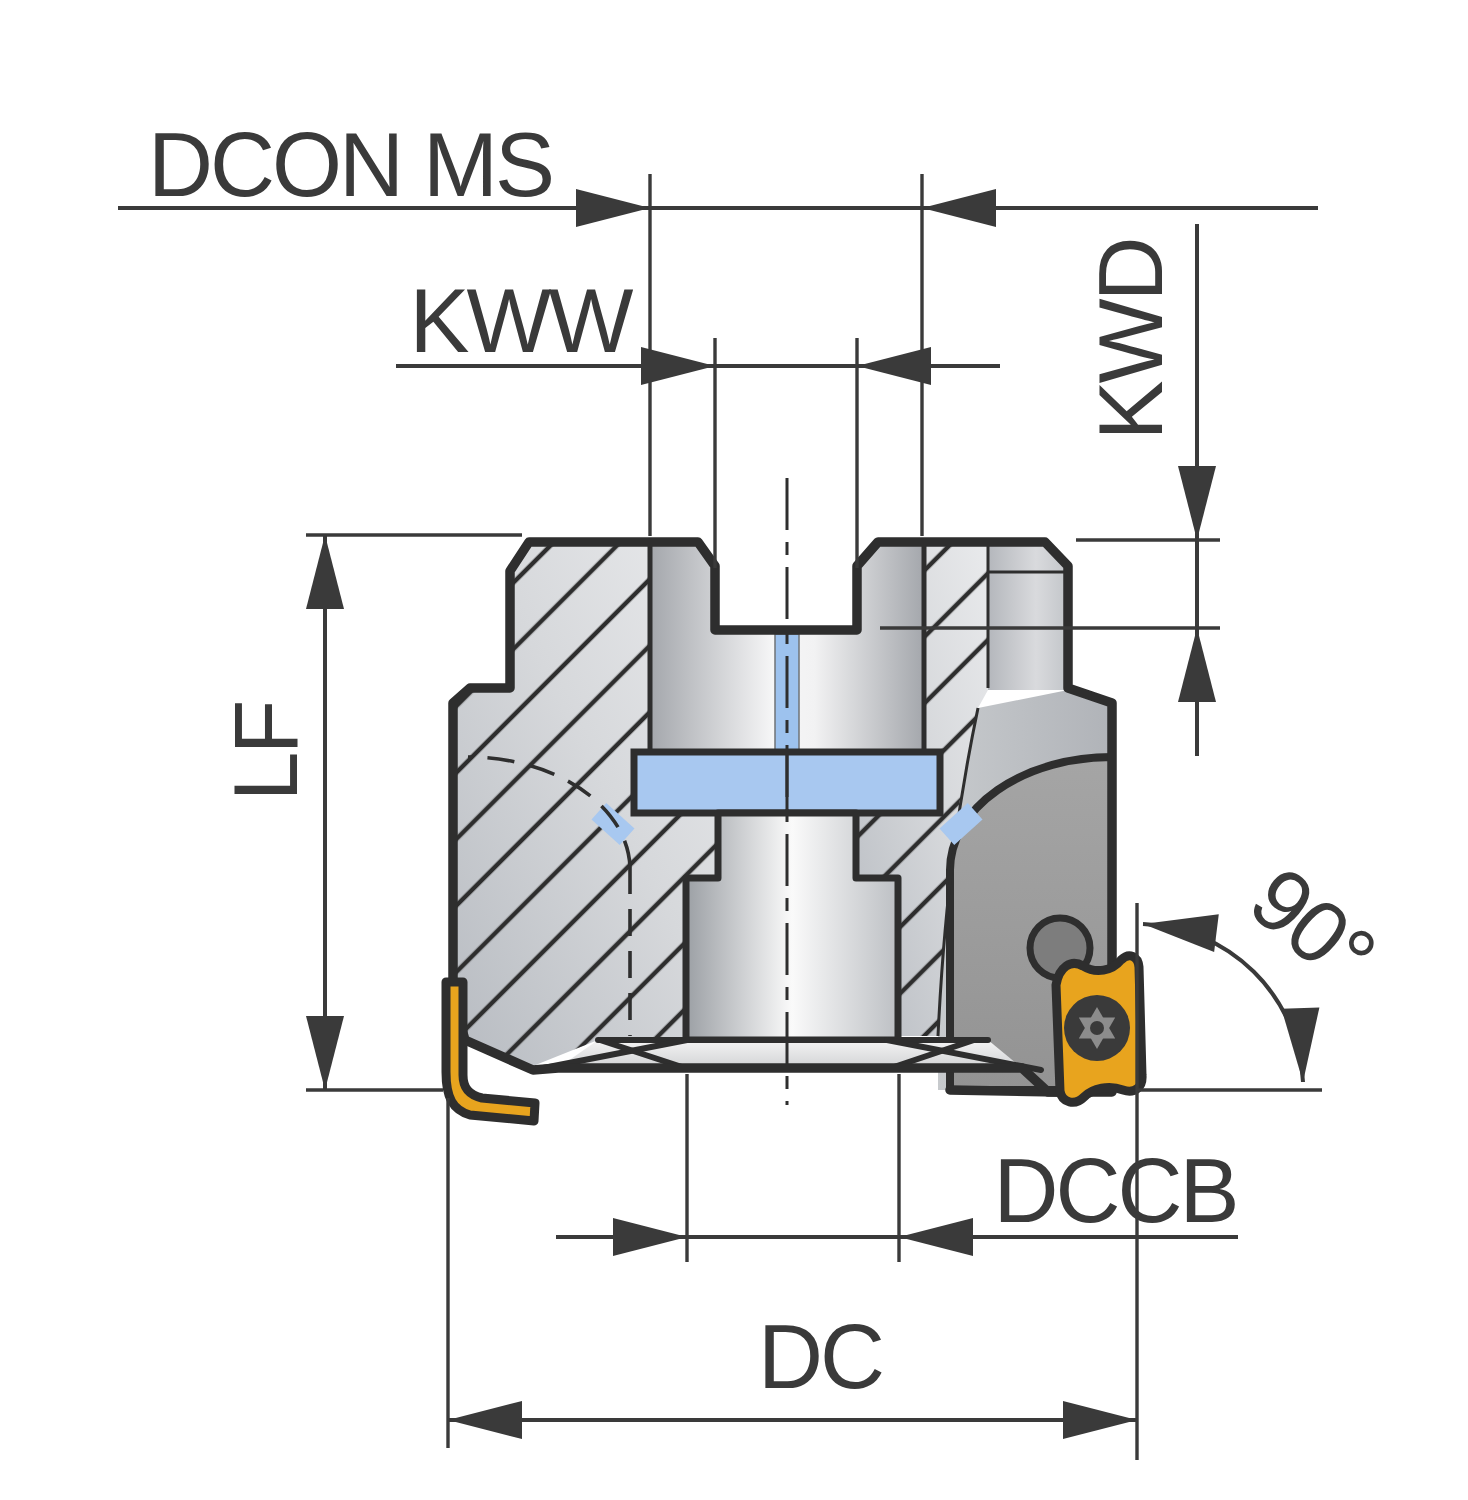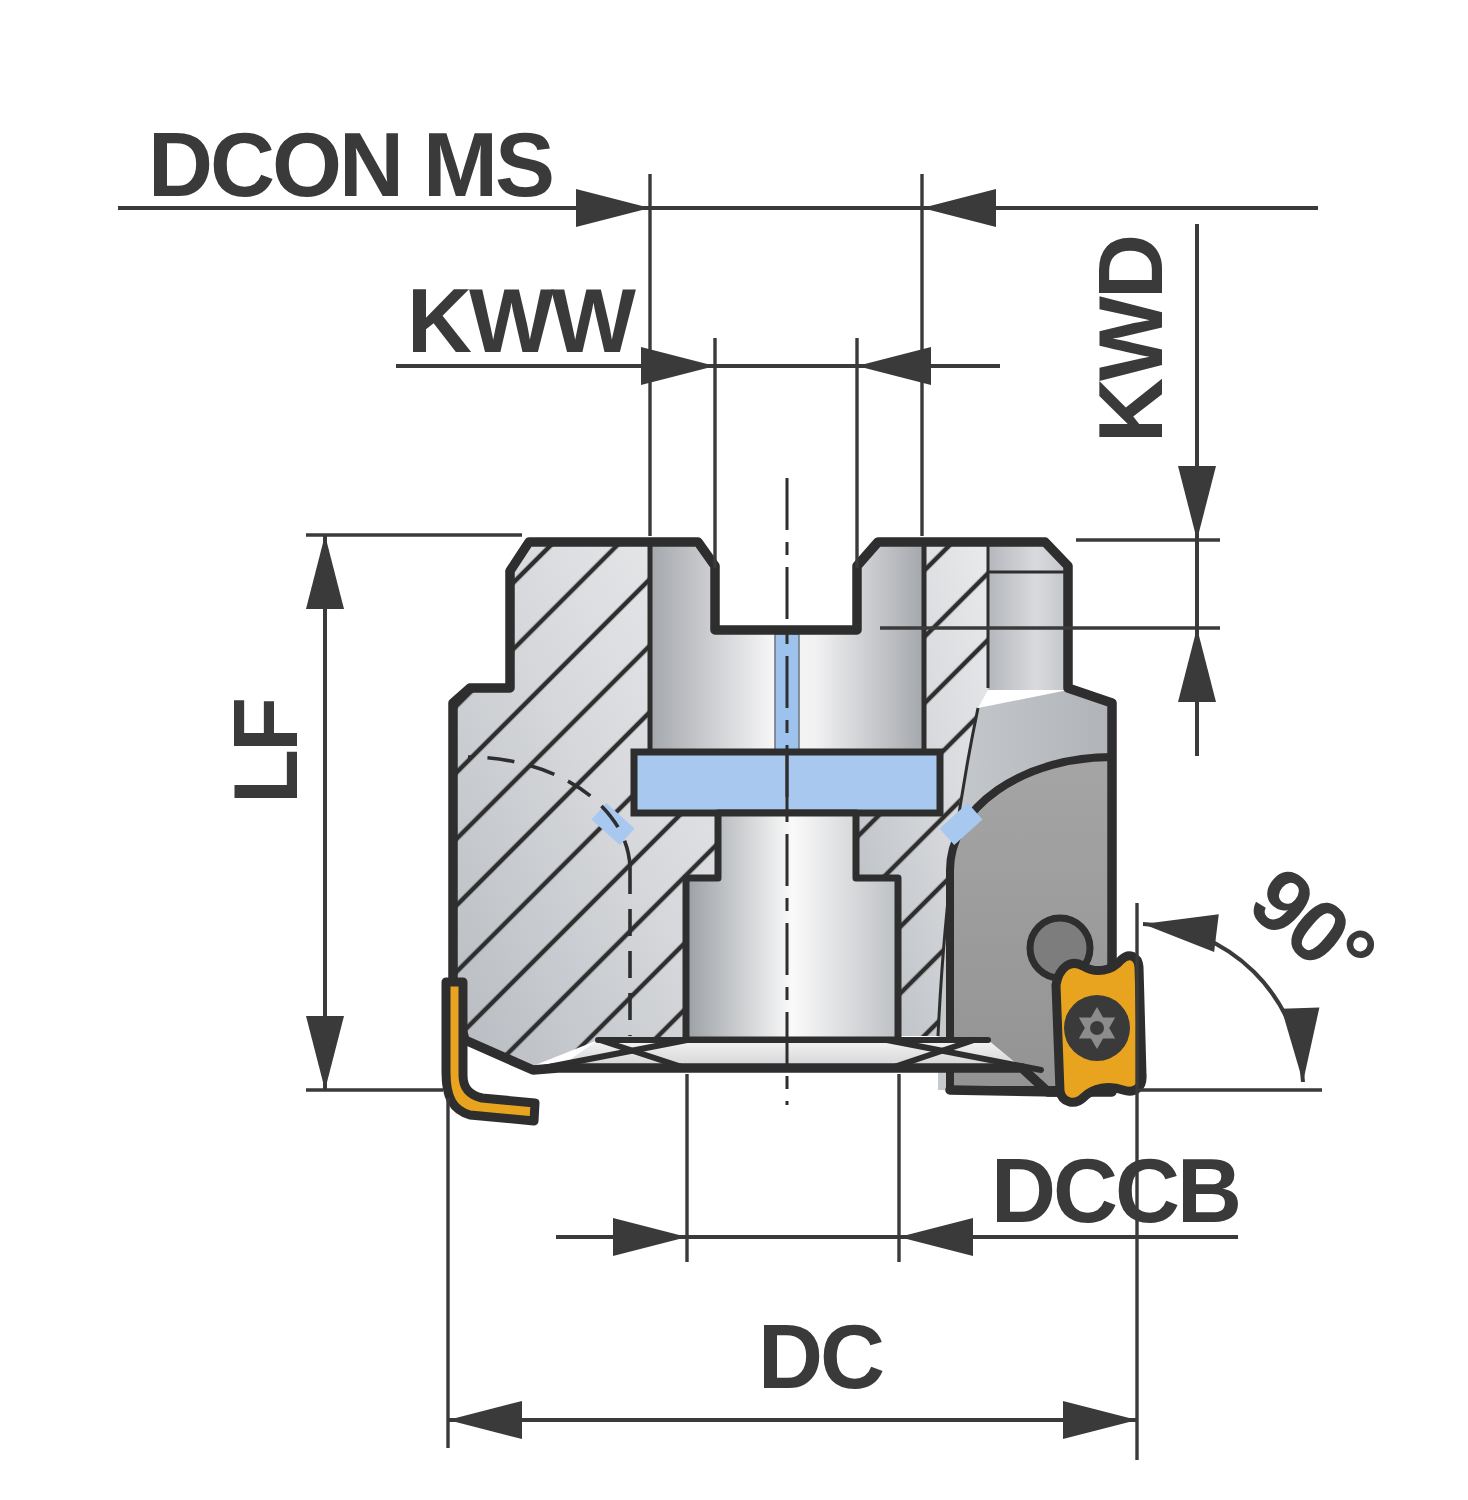--- a/index.html
+++ b/index.html
@@ -1,17 +1,17 @@
 <!DOCTYPE html>
 <html style="--line: #3a3a3a; --outline: #2e2e2e; --highlight-blue: #a8c8f0; --highlight-blue-deep: #9dc2ee; --insert-yellow: #e8a41e; --pocket-gray: #9c9c9c; --screw-gray: #7d7d7d; --star-gray: #8c8c8c;"><head>
 <meta charset="utf-8">
 <style>
   html,body{margin:0;padding:0;background:#ffffff;}
   .page{position:relative;width:1468px;height:1500px;background:#fff;overflow:hidden;
-        font-family:"Liberation Sans",sans-serif;font-weight:bold;}
+        font-family:"Liberation Sans",sans-serif;}
   svg{display:block;}
   
   .dim  {stroke:var(--line);stroke-width:4;fill:none;}
   .ext  {stroke:var(--line);stroke-width:3.4;fill:none;}
   .arr  {fill:var(--line);stroke:none;}
   .lbl  {font-family:"Liberation Sans",sans-serif;font-size:90px;letter-spacing:-3px;
          fill:var(--line);}
   .lbl-small{font-family:"Liberation Sans",sans-serif;font-size:88px;letter-spacing:-2px;
          fill:var(--line);}
   

